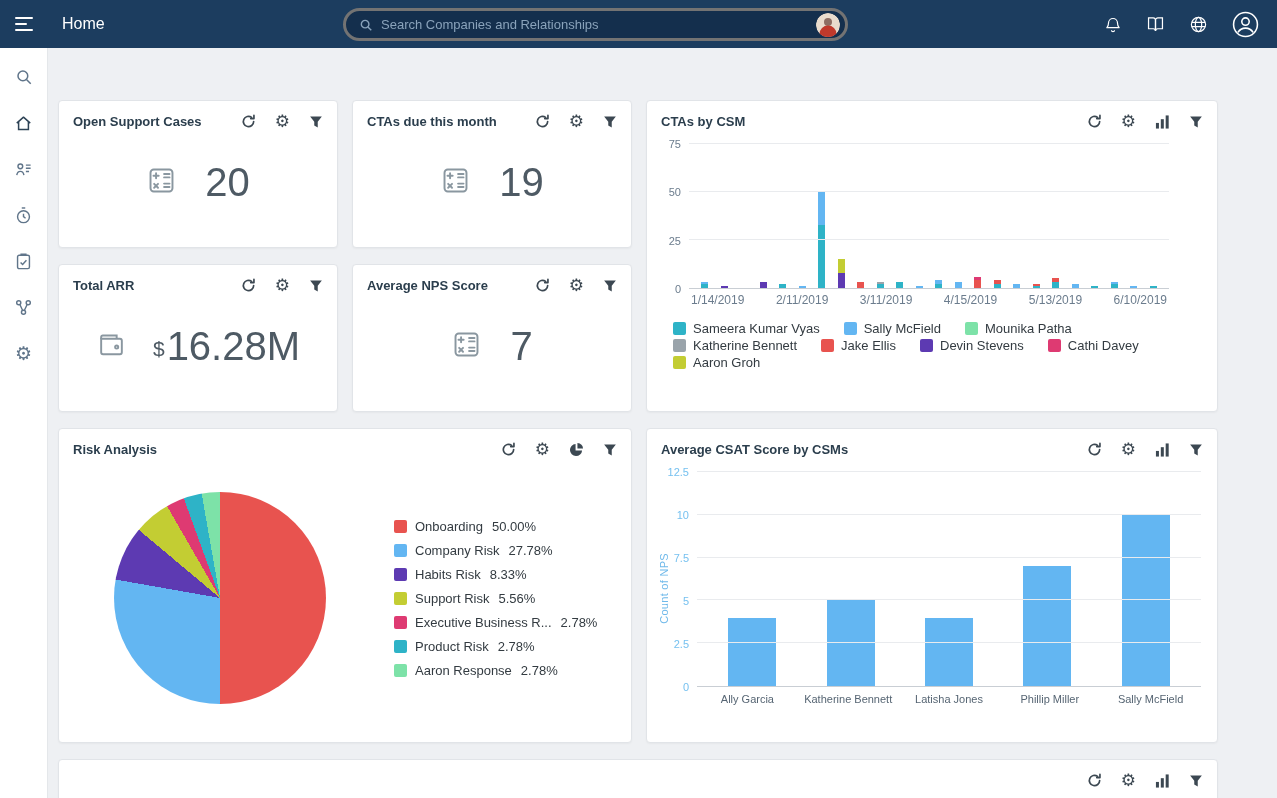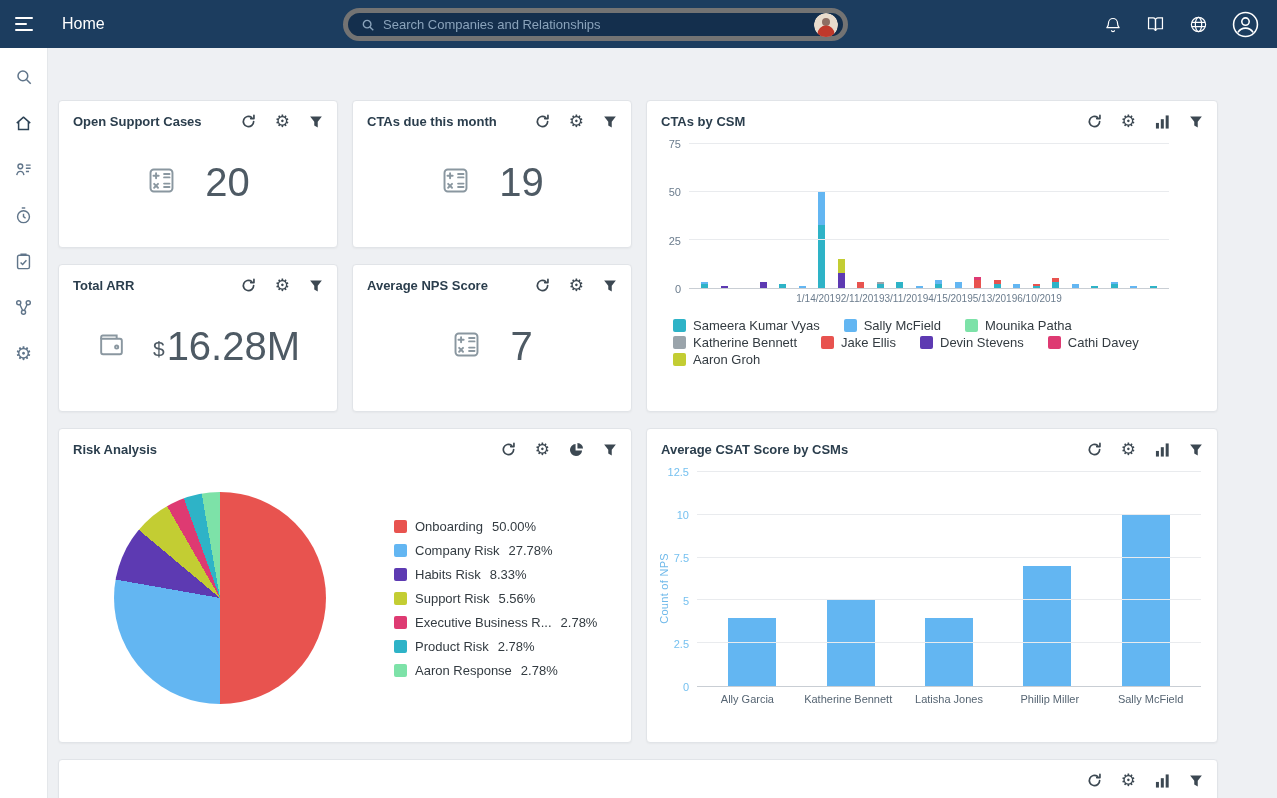--- a/index.html
+++ b/index.html
@@ -4,21 +4,21 @@
 <style>
   * { box-sizing: border-box; margin: 0; padding: 0; }
   html,body { width:1277px; height:798px; overflow:hidden; }
   body { font-family:"Liberation Sans","DejaVu Sans",sans-serif; background:#eef0f3; color:#33424f; }
   .app { position:relative; width:1277px; height:798px; overflow:hidden; }
 
   
   .navbar { position:absolute; top:0; left:0; right:0; height:48px; background:#1c3d5f; display:flex; align-items:center; z-index:30; }
   .hamburger { width:48px; height:48px; display:flex; align-items:center; justify-content:center; cursor:pointer; background:none; border:none; }
   .nav-title { color:#fff; font-size:16px; margin-left:14px; }
-  .nav-search { position:absolute; left:343px; top:8px; width:505px; height:33px; background:#142f4d; border:5px solid #737373; border-radius:17px; display:flex; align-items:center; padding:0 5px 0 13px; }
+  .nav-search { position:absolute; left:343px; top:8px; width:505px; height:33px; background:#142f4d; border:3px solid #737373; border-radius:17px; display:flex; align-items:center; padding:0 5px 0 13px; }
   .nav-search input { flex:1; background:transparent; border:none; outline:none; color:#cfdbe6; font-size:13px; margin-left:8px; font-family:inherit; }
   .nav-search input::placeholder { color:#8aa3bb; }
   .mini-avatar { width:24px; height:24px; border-radius:50%; overflow:hidden; flex:none; }
   .nav-right { margin-left:auto; display:flex; align-items:center; gap:24px; padding-right:18px; }
   .nav-icon { display:inline-flex; cursor:pointer; }
 
   
   .sidebar { position:absolute; top:48px; left:0; bottom:0; width:48px; background:#fff; border-right:1px solid #e4e7ea; z-index:20; display:flex; flex-direction:column; align-items:center; padding-top:6px; }
   .side-item { width:48px; height:46px; display:flex; align-items:center; justify-content:center; color:#60758a; cursor:pointer; }
   .side-item.active { color:#2e4356; }
@@ -58,21 +58,21 @@
   .ylab { position:absolute; right:8px; font-size:11px; color:#6b7c8d; transform:translateY(50%); line-height:1; }
   .ylab.blue { color:#76c1f0;text-align:right; }
   .bars { position:absolute; left:0; right:0; top:0; bottom:0; display:flex; align-items:flex-end; padding:0 6px; }
   .slot { flex:1; display:flex; justify-content:center; align-items:flex-end; height:100%; }
   .stack { display:flex; flex-direction:column-reverse; width:7px; height:100%; justify-content:flex-start; }
   .vbar { width:48px; }
 
   
   .ctas-chart { padding:14px 48px 0 16px; }
   .ctas-chart .chart-row { height:145px; }
-  .ctas-x { margin-left:26px; display:flex; justify-content:center; padding:4px 2px 0 2px; font-size:10px; color:#6b7c8d; }
+  .ctas-x { margin-left:26px; display:flex; justify-content:space-between; padding:4px 2px 0 2px; font-size:12px; color:#6b7c8d; }
   .legend { display:flex; flex-wrap:wrap; gap:2px 24px; padding:14px 10px 0 10px; }
   .lgitem { display:flex; align-items:center; gap:7px; font-size:13px; color:#333b41; cursor:pointer; }
   .sw { width:13px; height:13px; border-radius:2px; flex:none; }
 
   
   .risk-body { display:flex; align-items:center; height:280px; padding:0 20px 0 55px; }
   .pie { width:212px; height:212px; border-radius:50%; flex:none; }
   .pieleg { margin-left:68px; display:flex; flex-direction:column; gap:9px; }
   .pl-item { display:flex; align-items:center; font-size:13px; color:#333b41; }
   .pl-lbl { margin-left:8px; }

